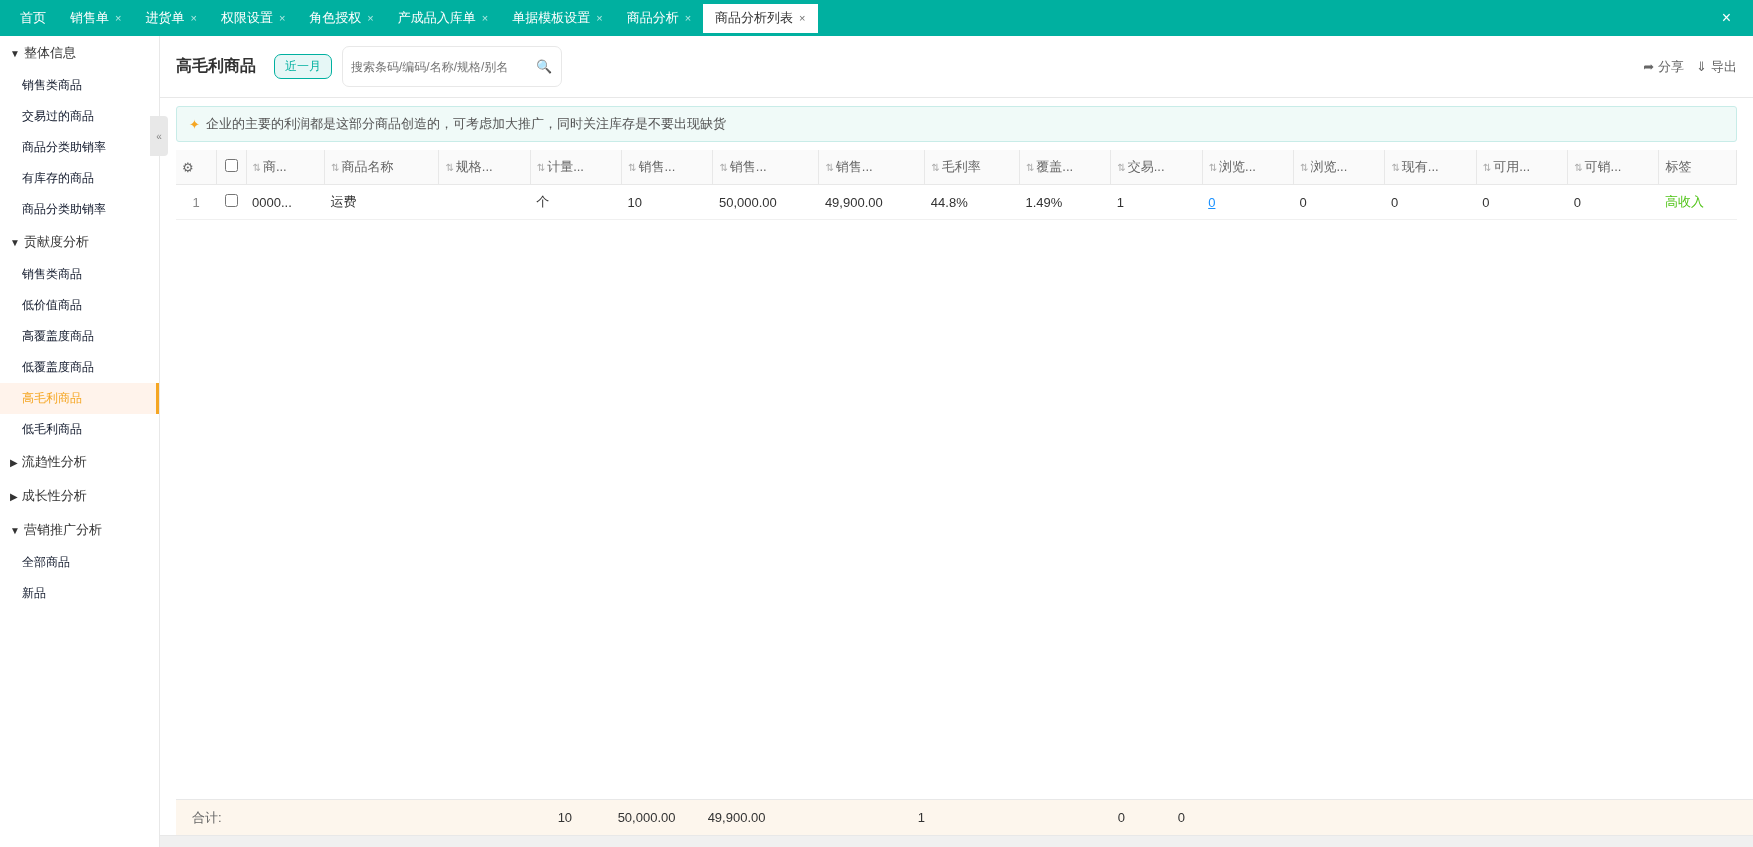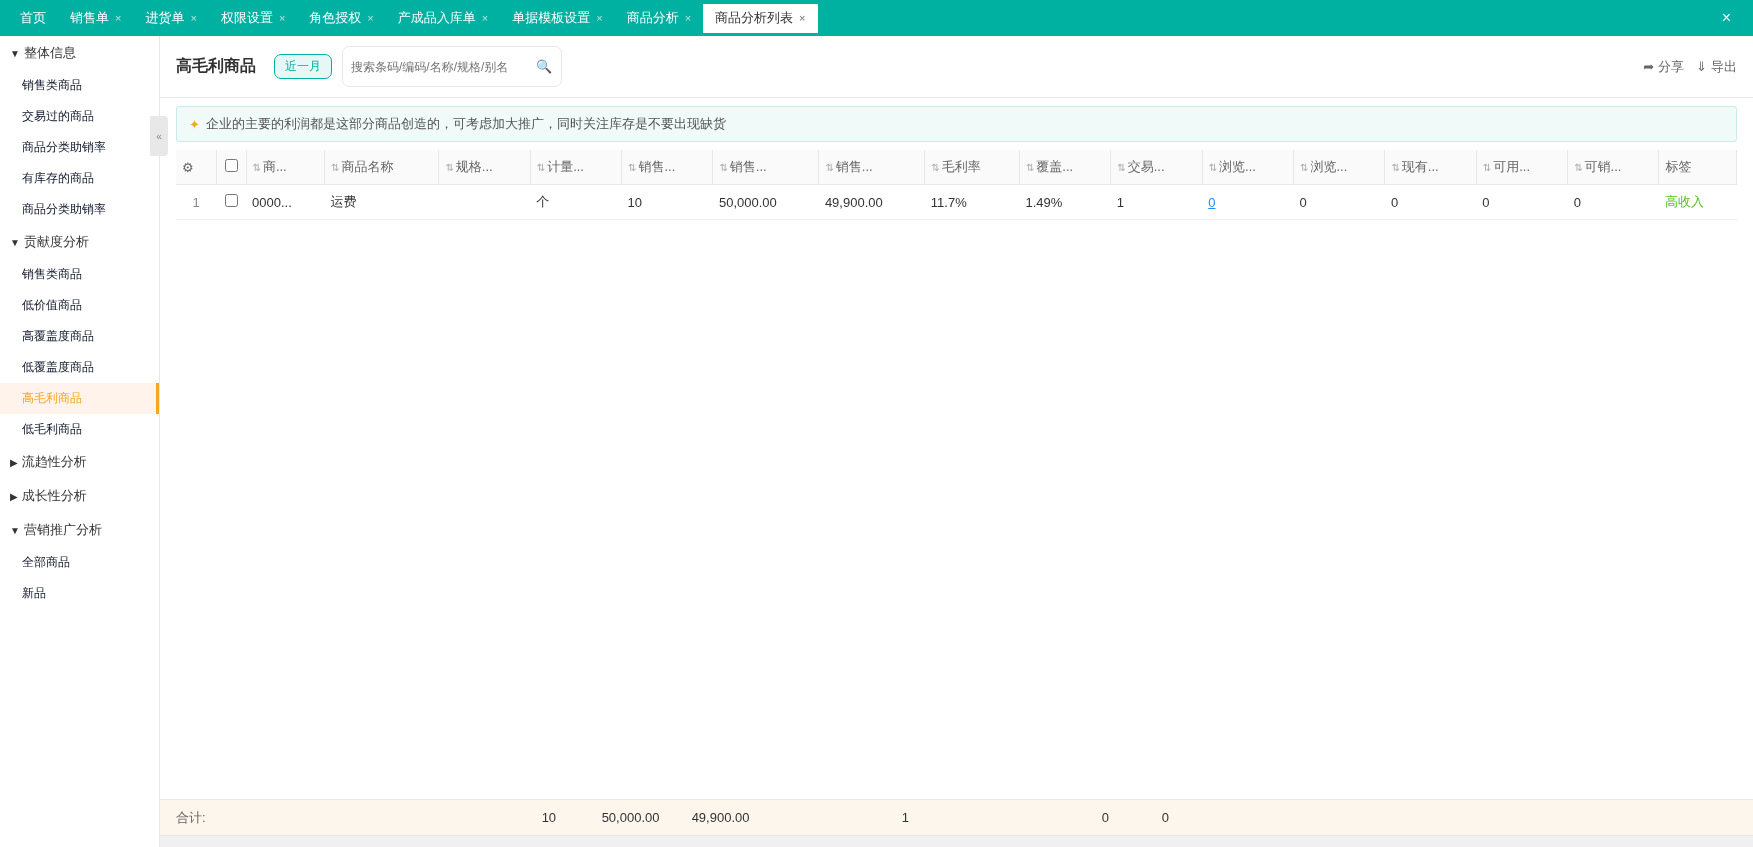--- a/index.html
+++ b/index.html
@@ -205,20 +205,21 @@
     .checkbox-col { width: 30px; text-align: center; }
 
     
     .footer-bar {
       border-top: 1px solid #e8e8e8;
       background: #fdf6ed;
       padding: 8px 16px;
       display: flex;
       align-items: center;
       min-height: 36px;
+      margin-left: 16px;
     }
     .footer-label { color: #666; margin-right: 20px; }
     .footer-cell {
       padding: 0 6px;
       min-width: 80px;
       color: #333;
     }
 
     
     .bottom-scrollbar {
@@ -342,21 +343,21 @@
         <tr>
     <td class="row-num">1</td>
     <td class="checkbox-col"><input type="checkbox" style=""></td>
     <td>0000...</td>
     <td>运费</td>
     <td></td>
     <td>个</td>
     <td>10</td>
     <td>50,000.00</td>
     <td>49,900.00</td>
-    <td>11.7%</td>
+    <td>44.8%</td>
     <td>1.49%</td>
     <td>1</td>
     <td class="link">0</td>
     <td>0</td>
     <td>0</td>
     <td>0</td>
     <td>0</td>
     <td class="green-tag">高收入</td>
   </tr>
           </tbody>

